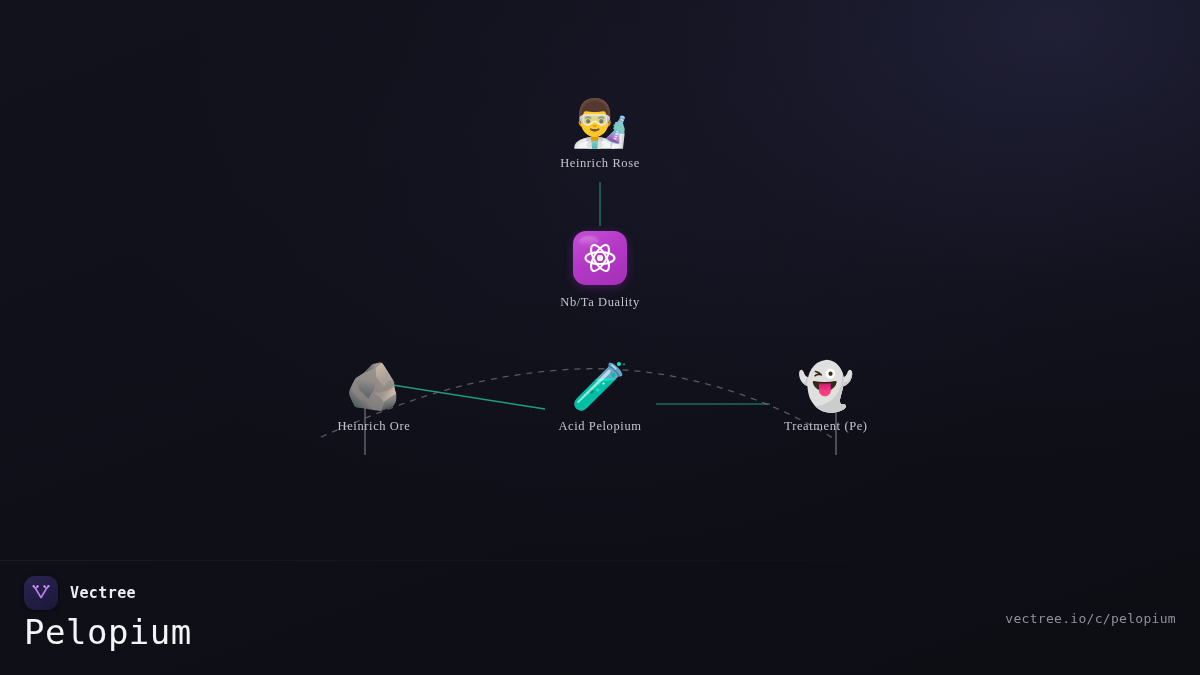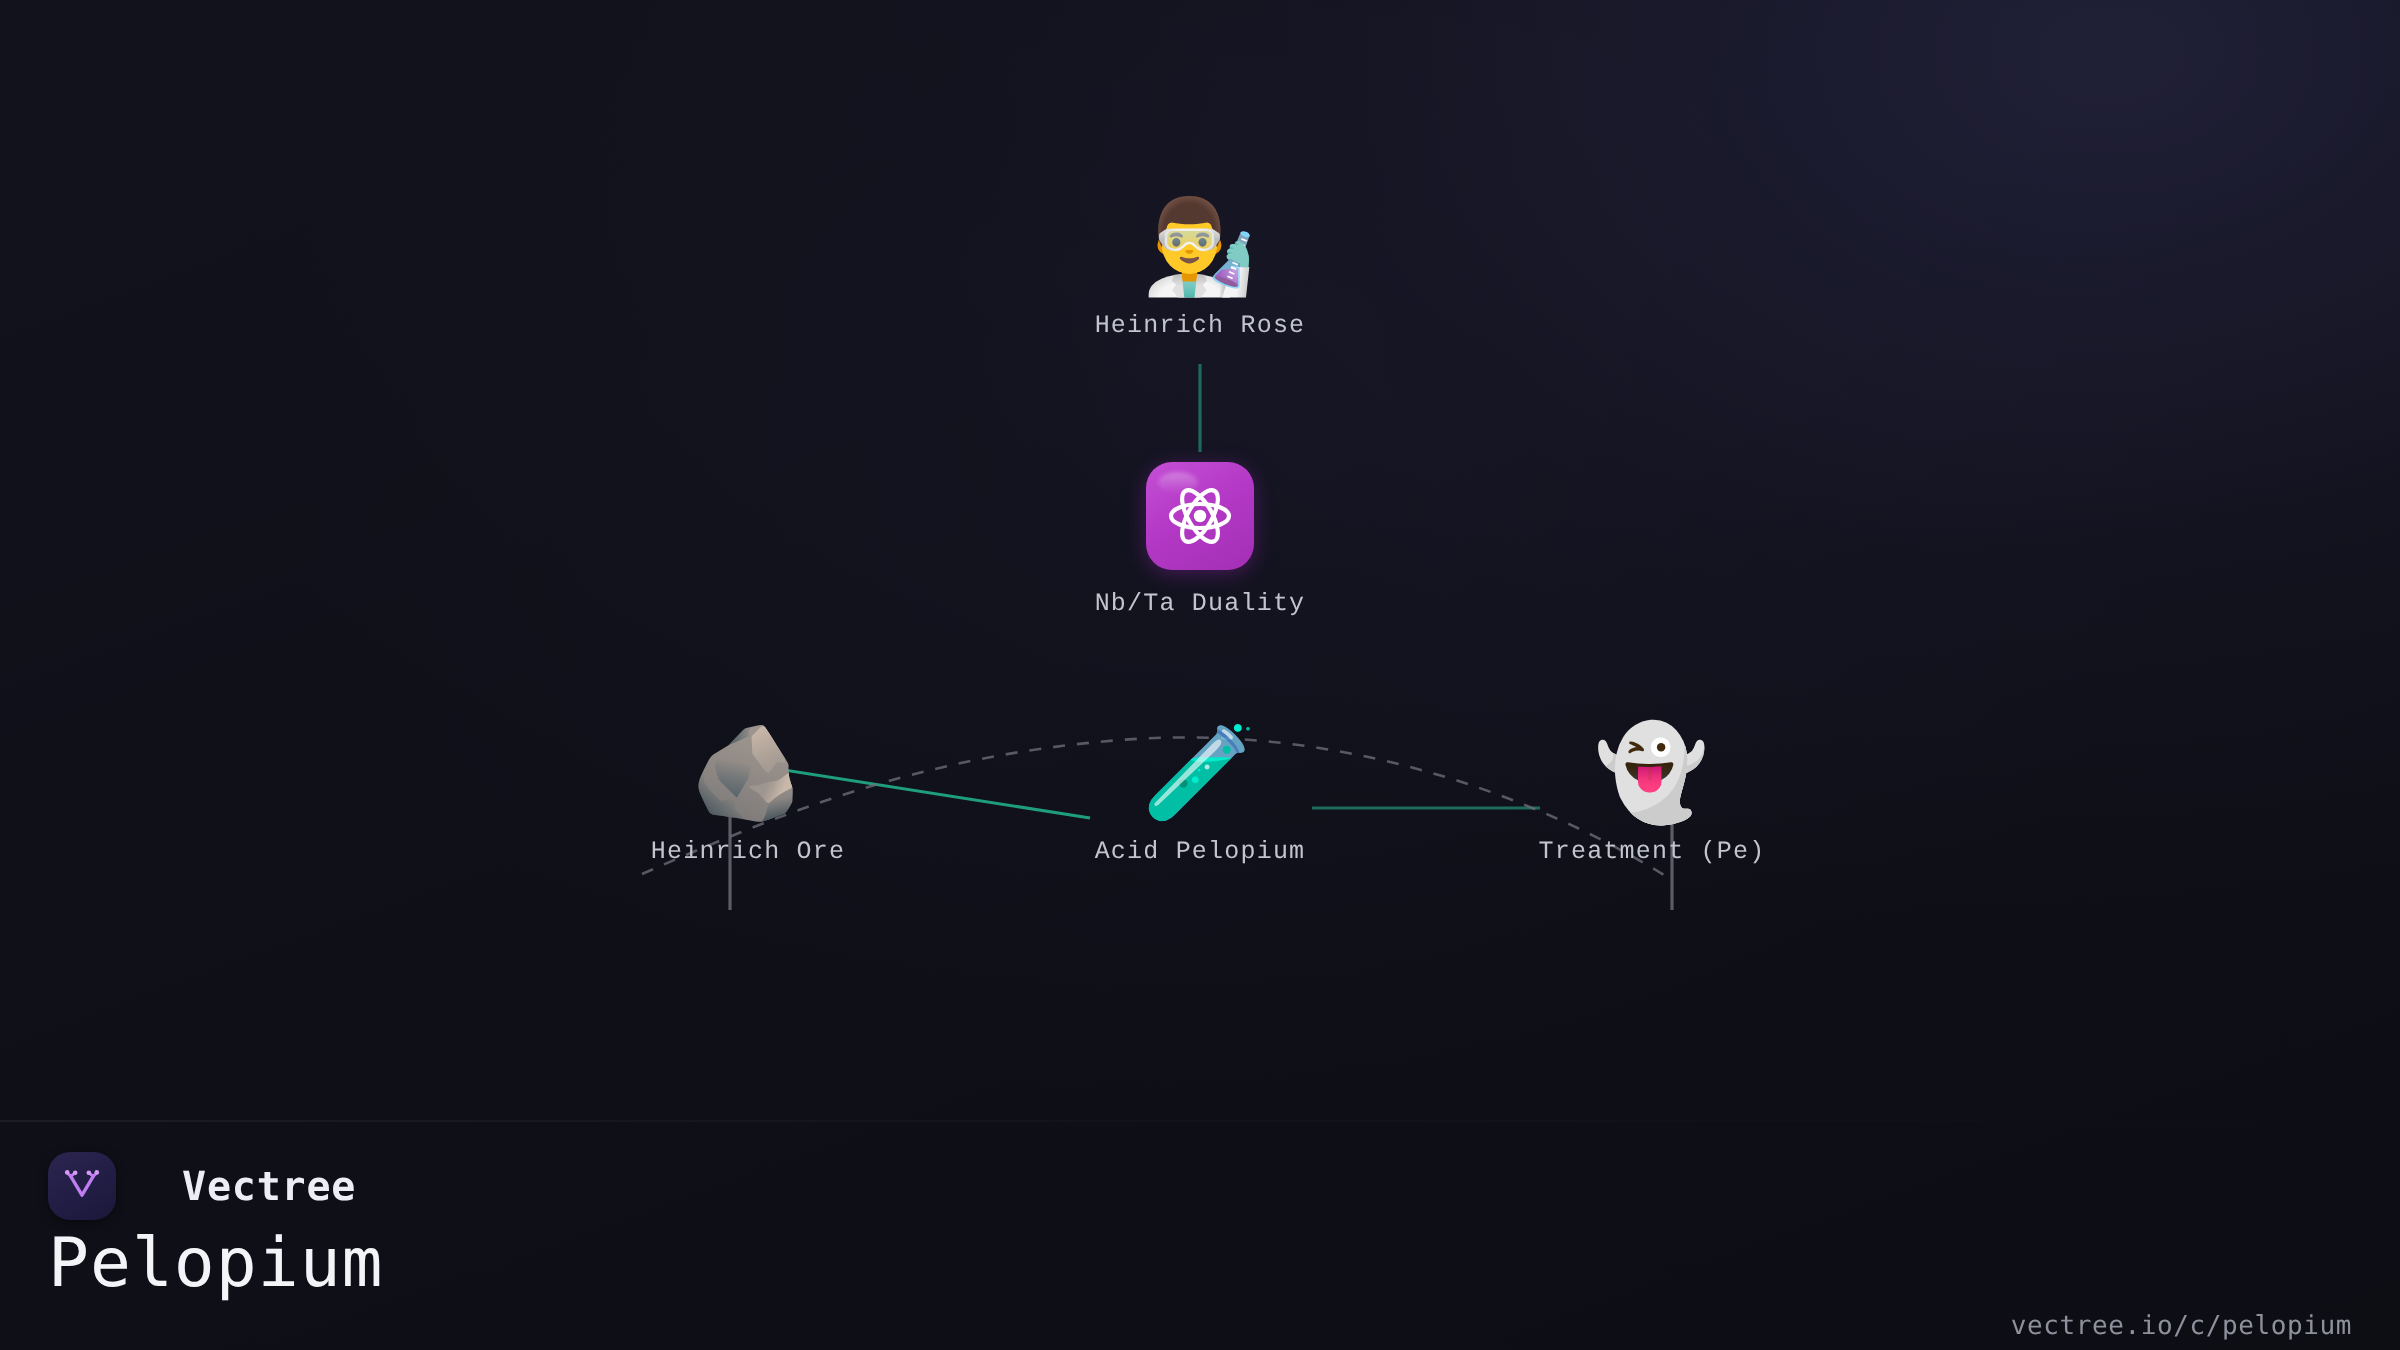--- a/index.html
+++ b/index.html
@@ -29,21 +29,21 @@
     width:220px;
   }
   .glyph {
     display:flex; align-items:center; justify-content:center;
     line-height:1;
     user-select:none;
   }
   .emoji { font-size:46px; font-family:"DejaVu Sans", sans-serif; }
   .node-label {
     margin-top:10px;
-    font-family:Liberation Mono, monospace;
+    font-family:Liberation Serif, serif;
     font-size:12.5px;
     letter-spacing:0.6px;
     color:#c2c4ce;
     white-space:nowrap;
     text-align:center;
   }
 
   
   .tile {
     width:54px; height:54px; border-radius:13px;
@@ -70,32 +70,31 @@
     display:flex; align-items:center; gap:12px;
   }
   #brand-mark {
     width:34px; height:34px; border-radius:11px;
     background:linear-gradient(150deg,#2b2550 0%,#221d45 55%,#1b1739 100%);
     display:flex; align-items:center; justify-content:center;
     box-shadow:0 1px 5px rgba(0,0,0,0.5);
   }
   #brand-name {
     font-family:"DejaVu Sans Mono", monospace;
-    font-size:20px; font-weight:bold; letter-spacing:0.4px;
+    font-size:15px; font-weight:bold; letter-spacing:0.4px;
     color:#eceef4;
-    margin-left:21px;
   }
   #page-title {
     position:absolute; left:24px; top:612px;
     font-family:"DejaVu Sans Mono", monospace;
     font-size:34px; font-weight:normal; letter-spacing:0.5px;
     color:#f3f4f8;
   }
   #site-url {
-    position:absolute; right:24px; top:656px;
+    position:absolute; right:24px; top:611px;
     font-family:"DejaVu Sans Mono", monospace;
     font-size:13px; letter-spacing:0.3px;
     color:#8e919c;
   }
 </style>
 </head>
 <body>
 
 <div id="stage">
 

